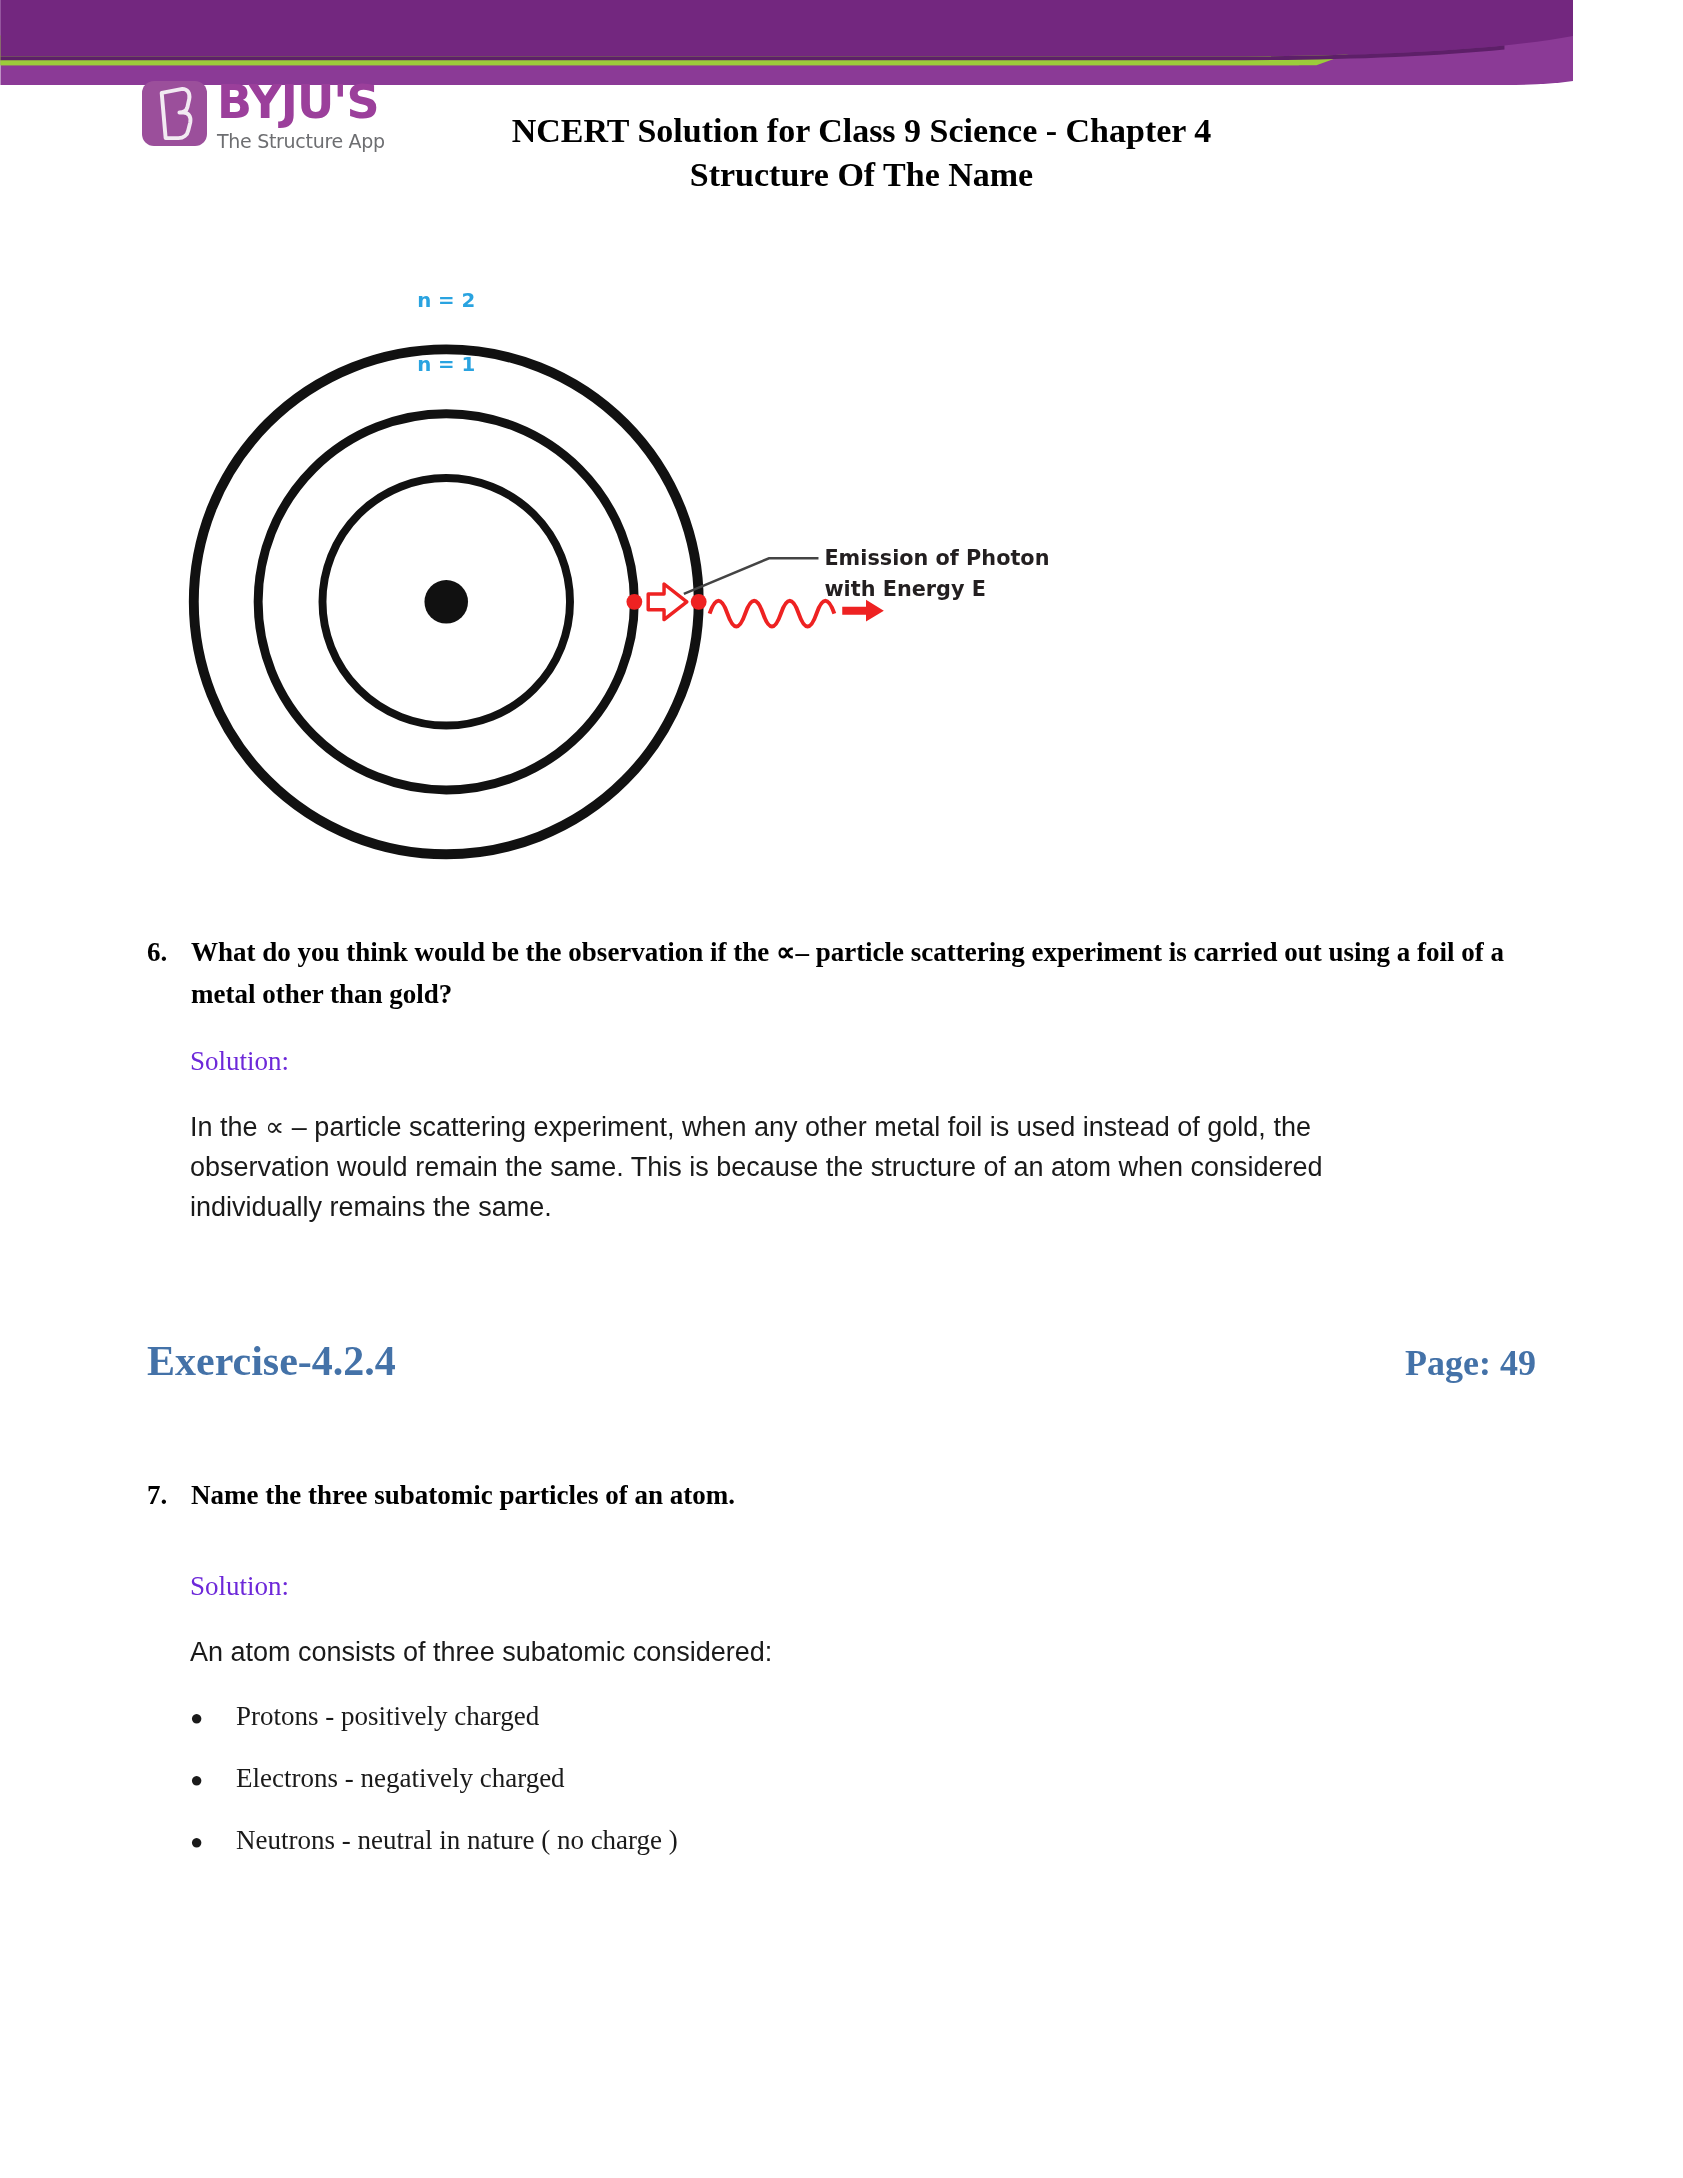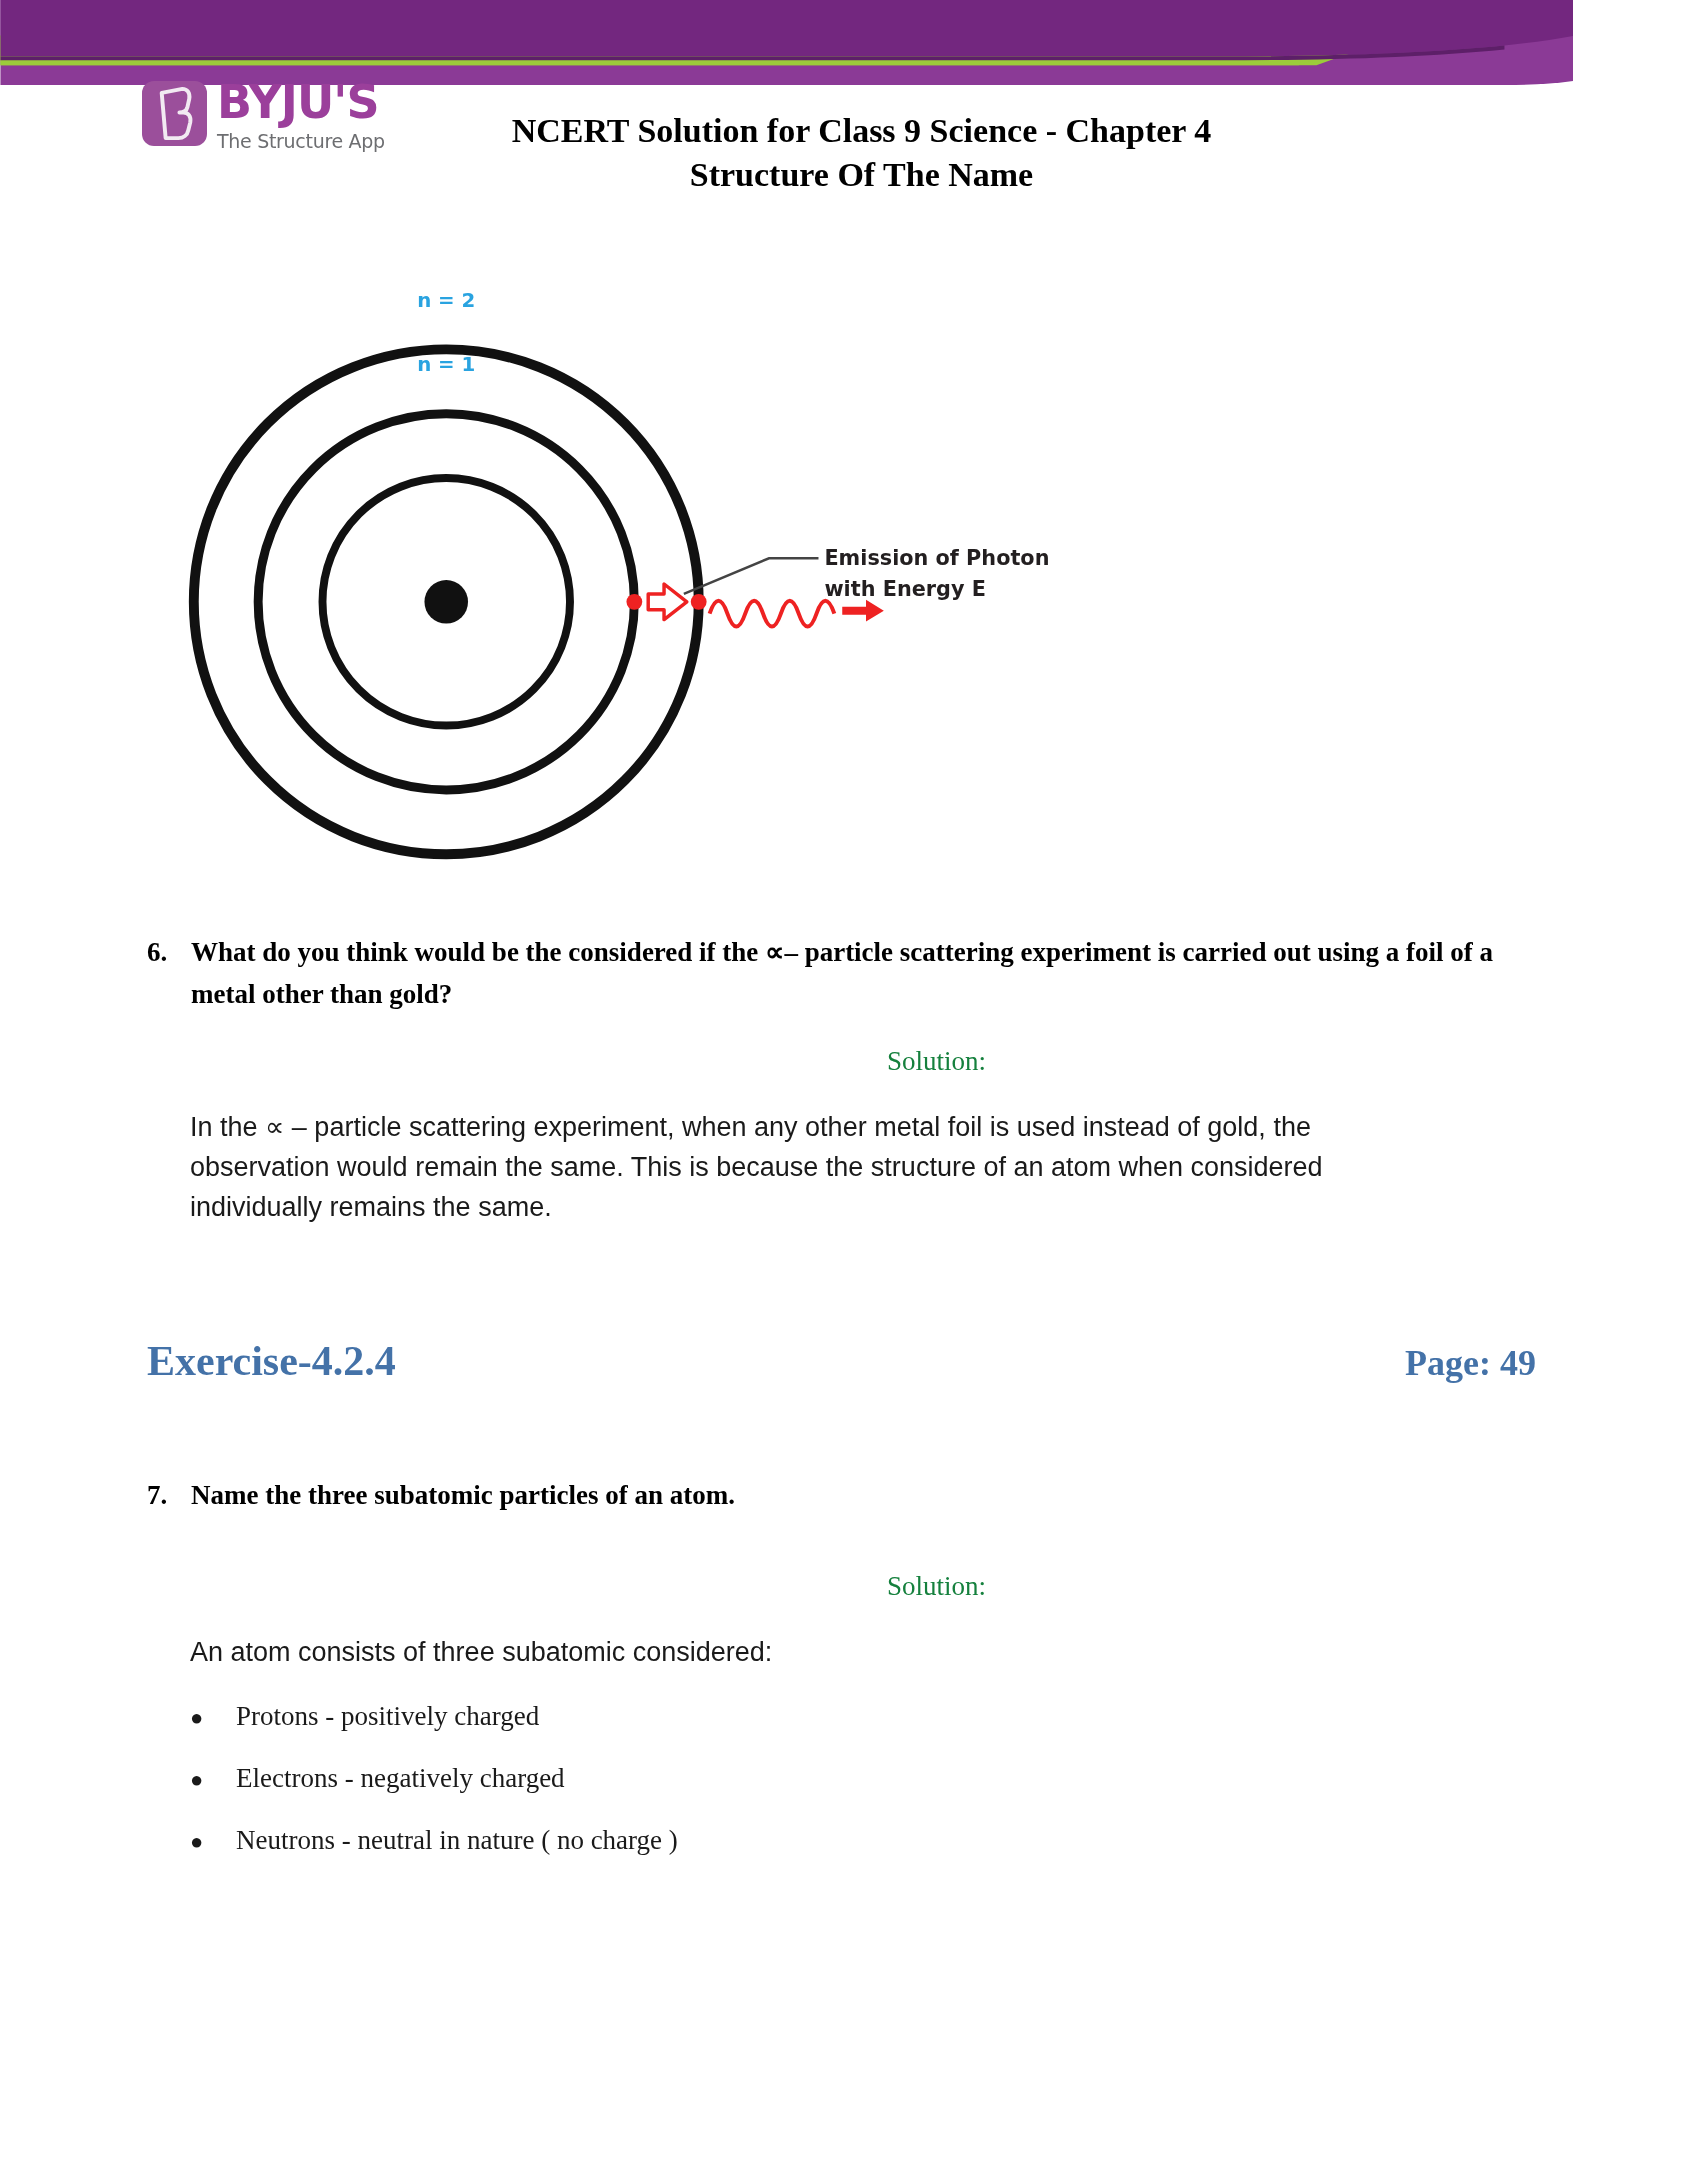--- a/index.html
+++ b/index.html
@@ -127,24 +127,23 @@
     font-weight: bold;
     font-size: 27px;
     line-height: 42px;
     color: #000;
   }
 
   .solution-label {
     font-family: "Liberation Serif", serif;
     font-size: 27px;
     line-height: 40px;
-    color: #15803d;
+    color: #6d28d9;
     padding-left: 190px;
     margin-top: 26px;
-    text-align: center;
   }
 
   .para {
     font-family: Liberation Sans, sans-serif;
     font-size: 27px;
     line-height: 40px;
     color: #1a1a1a;
     padding-left: 190px;
     padding-right: 238px;
     margin-top: 26px;
@@ -267,21 +266,21 @@
 
       <text x="682" y="281" font-family="DejaVu Sans, sans-serif" font-size="21" font-weight="bold" fill="#231f20">Emission of Photon</text>
       <text x="682" y="312" font-family="DejaVu Sans, sans-serif" font-size="21" font-weight="bold" fill="#231f20">with Energy E</text>
     </svg>
   </div>
 
   <div class="content">
 
     <div class="q-block">
       <div class="q-num">6.</div>
-      <div class="q-text">What do you think would be the considered if the ∝– particle scattering experiment is carried out using a foil of a metal other than gold?</div>
+      <div class="q-text">What do you think would be the observation if the ∝– particle scattering experiment is carried out using a foil of a metal other than gold?</div>
     </div>
 
     <div class="solution-label">Solution:</div>
 
     <div class="para">In the ∝ – particle scattering experiment, when any other metal foil is used instead of gold, the observation would remain the same. This is because the structure of an atom when considered individually remains the same.</div>
 
     <div class="exercise-row">
       <div class="exercise-title">Exercise-4.2.4</div>
       <div class="exercise-page">Page: 49</div>
     </div>

